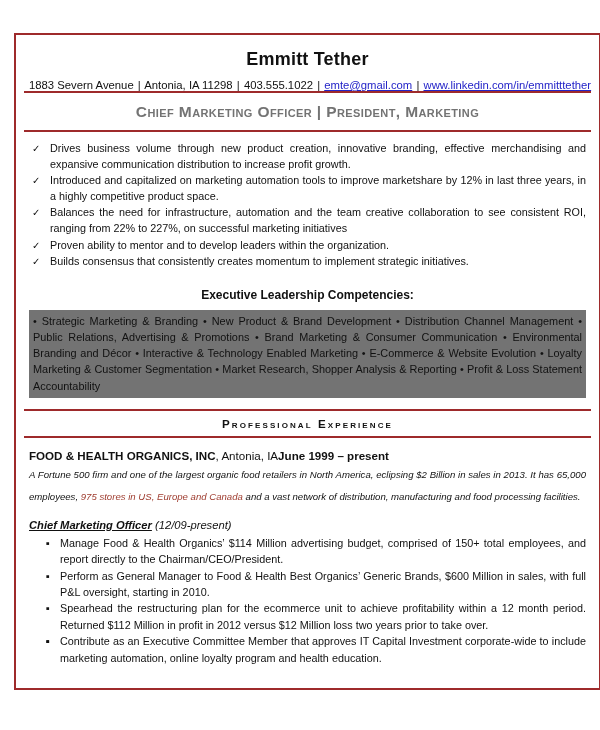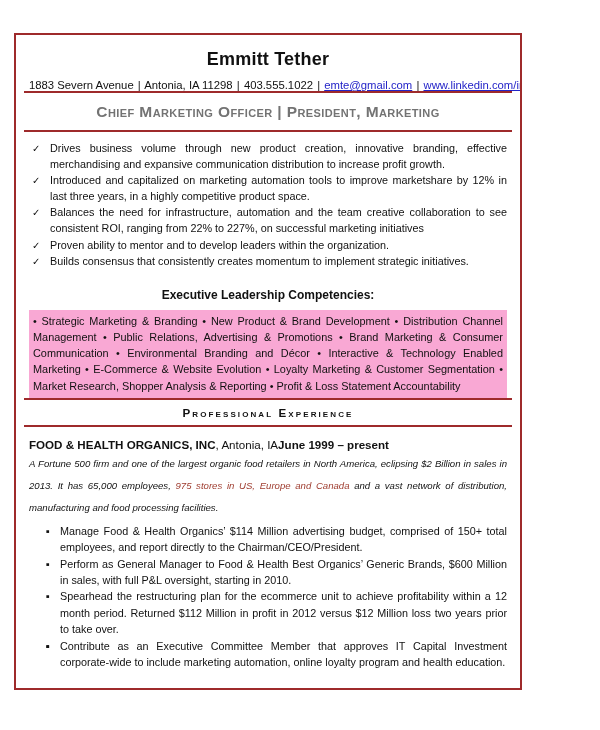--- a/index.html
+++ b/index.html
@@ -12,21 +12,21 @@
     height: 730px;
     font-family: "Liberation Sans", sans-serif;
     color: #1a1a1a;
     overflow: hidden;
     position: relative;
   }
   #page {
     position: absolute;
     left: 14px;
     top: 33px;
-    width: 508px;
+    width: 587px;
     height: 657px;
     border: 2px solid #9e2a2b;
     box-sizing: border-box;
     background: #ffffff;
     overflow: hidden;
   }
   .inner {
     padding: 0 13px;
     box-sizing: border-box;
     width: 100%;
@@ -98,30 +98,30 @@
   
   .comp-title {
     text-align: center;
     font-size: 12px;
     font-weight: bold;
     margin-top: 18px;
     margin-bottom: 8px;
     color: #111;
   }
   .comp-box {
-    background: #f9a8d4;
+    background: #737373;
     font-size: 10.9px;
     line-height: 16.2px;
     text-align: justify;
     padding: 3px 4px 4px 4px;
     color: #111;
   }
 
   
-  .section-band { }
+  .section-band { margin-top: 11px; }
   .section-title {
     text-align: center;
     font-size: 11.6px;
     font-weight: bold;
     font-variant: small-caps;
     letter-spacing: 2.1px;
     padding: 6px 0 6px 0;
     color: #111;
   }
 
@@ -249,20 +249,21 @@
   <div class="inner">
     <div class="job-head">
       <div>
         <span class="company">FOOD &amp; HEALTH ORGANICS, INC</span><span class="loc">, Antonia, IA</span>
       </div>
       <div class="dates">June 1999 – present</div>
     </div>
 
     <div class="blurb"><span>A Fortune 500 firm and one of the largest organic food retailers in North America, eclipsing $2 Billion in sales in 2013. It has 65,000 employees, </span><span class="hl">975 stores in US, Europe and Canada</span><span> and a vast network of distribution, manufacturing and food processing facilities.</span></div>
 
+    <div class="role"><span class="title">Chief Marketing Officer</span><span class="period"> (12/09-present)</span></div>
 
     <ul class="duties">
       <li>
         <span class="dot">▪</span>
         <span>Manage Food &amp; Health Organics’ $114 Million advertising budget, comprised of 150+ total employees, and report directly to the Chairman/CEO/President.</span>
       </li>
       <li>
         <span class="dot">▪</span>
         <span>Perform as General Manager to Food &amp; Health Best Organics’ Generic Brands, $600 Million in sales, with full P&amp;L oversight, starting in 2010.</span>
       </li>

